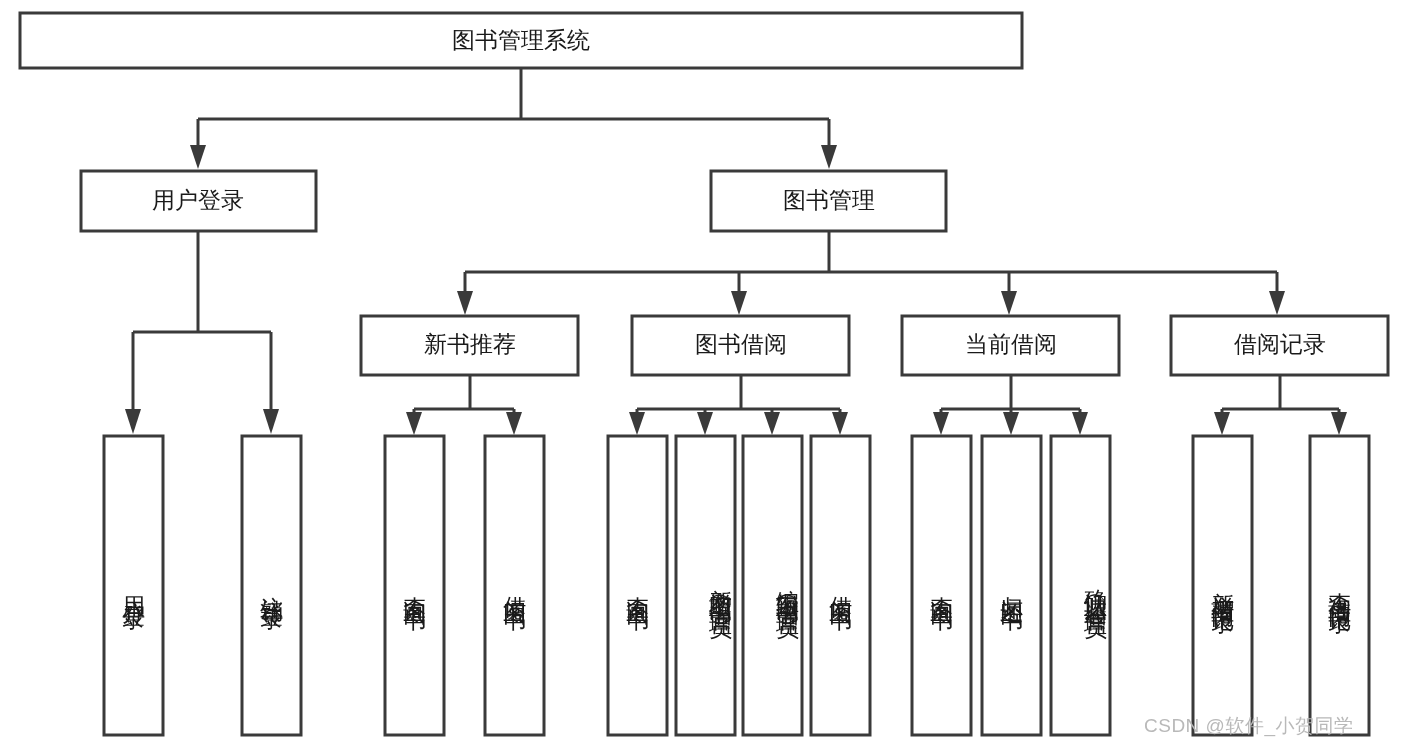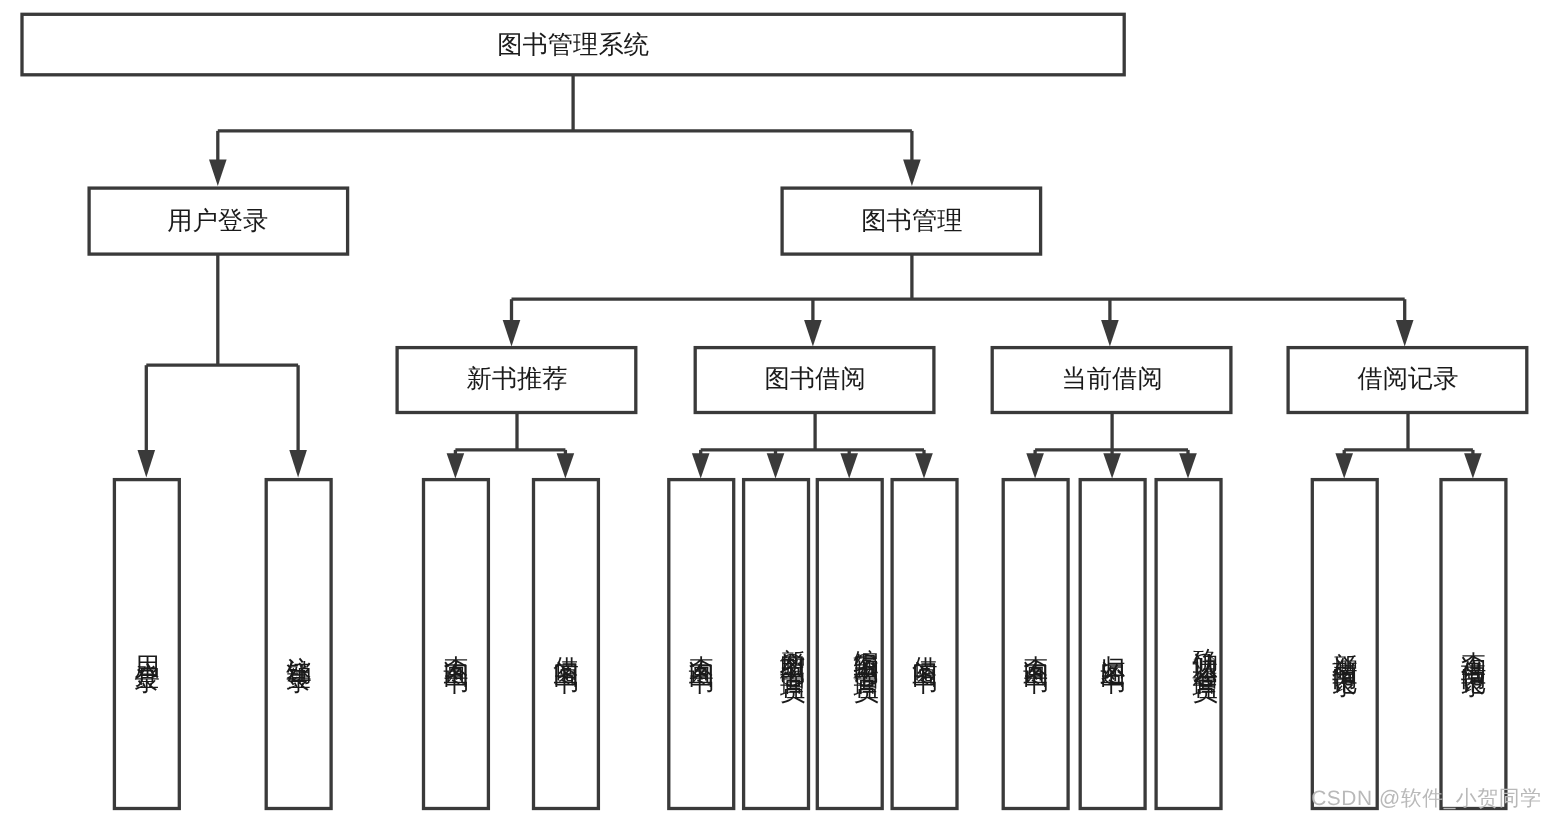--- a/index.html
+++ b/index.html
@@ -189,15 +189,15 @@
   <div class="node-label-v" style="left:743px; top:436px; width:59px; height:299px; align-items:flex-start; padding-top:6px; box-sizing:border-box;">编辑图书（管理员）</div>
   <div class="node-label-v" style="left:811px; top:436px; width:59px; height:299px;">借阅图书</div>
 
   <div class="node-label-v" style="left:912px; top:436px; width:59px; height:299px;">查询图书</div>
   <div class="node-label-v" style="left:982px; top:436px; width:59px; height:299px;">归还图书</div>
   <div class="node-label-v" style="left:1051px; top:436px; width:59px; height:299px; align-items:flex-start; padding-top:6px; box-sizing:border-box;">确认归还（管理员）</div>
 
   <div class="node-label-v" style="left:1193px; top:436px; width:59px; height:299px;">新增借阅记录</div>
   <div class="node-label-v" style="left:1310px; top:436px; width:59px; height:299px;">查询借阅记录</div>
 
-  <div class="watermark" style="left:1192px; top:713px;">CSDN @软件_小贺同学</div>
+  <div class="watermark" style="left:1144px; top:713px;">CSDN @软件_小贺同学</div>
 
 </div>
 
 </body></html>

